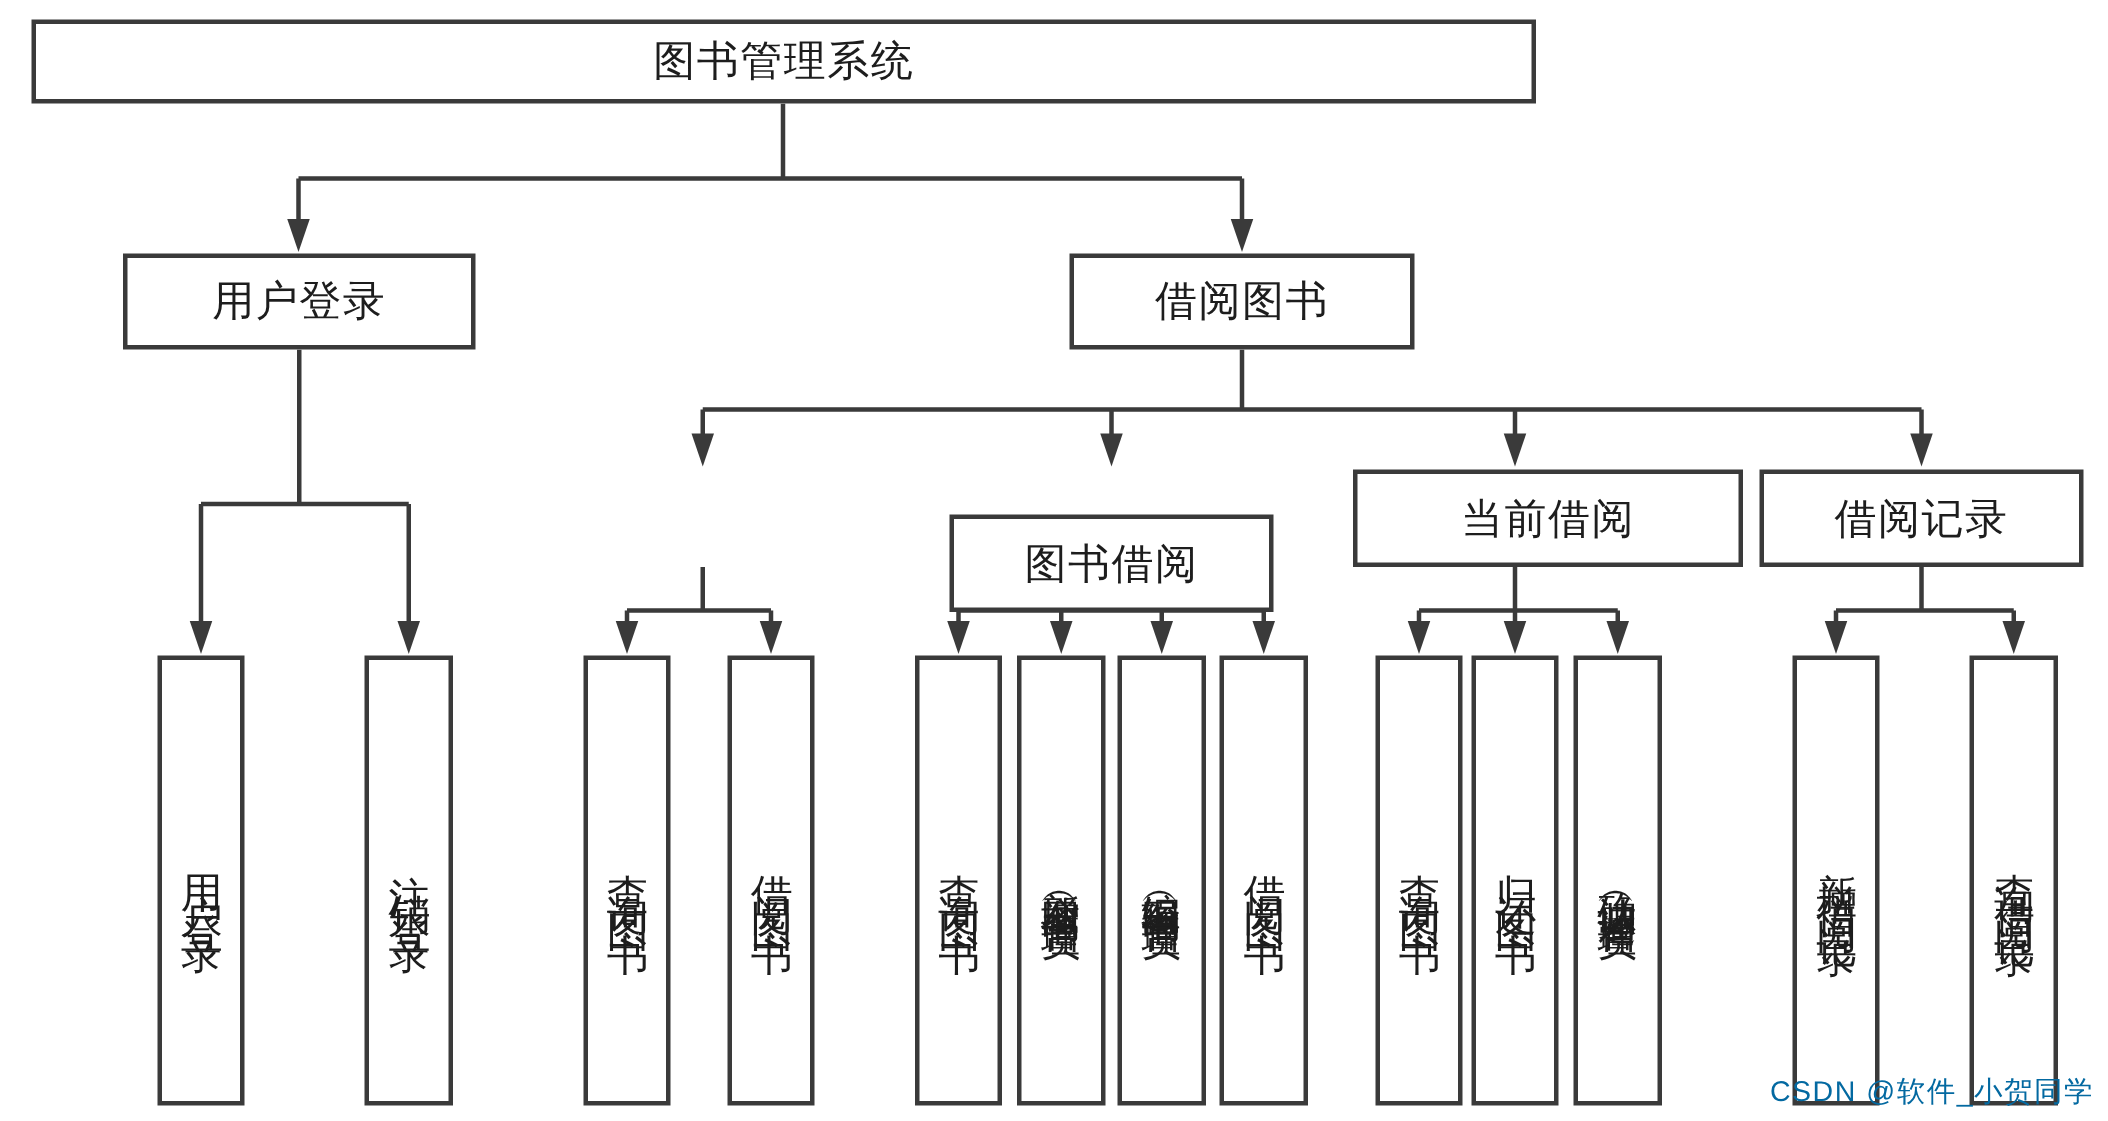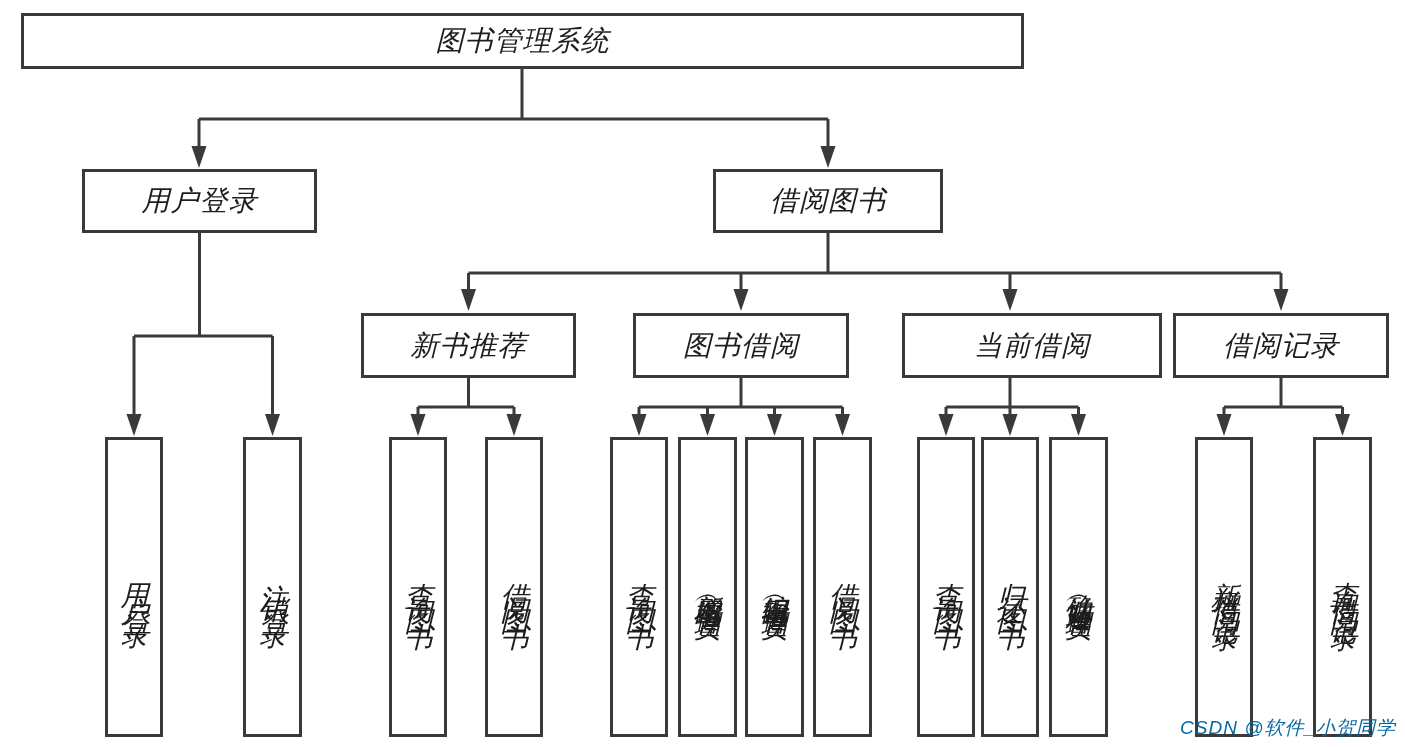--- a/index.html
+++ b/index.html
@@ -3,21 +3,20 @@
 <meta charset="utf-8">
 <style>
   html, body { margin: 0; padding: 0; background: #ffffff; }
   #stage {
     position: relative;
     width: 1405px;
     height: 747px;
     background: #ffffff;
     font-family: "Liberation Sans", sans-serif;
     overflow: hidden;
-    font-style: italic;
   }
   #wires {
     position: absolute;
     left: 0; top: 0;
     width: 1405px; height: 747px;
     z-index: 1;
   }
   .node {
     position: absolute;
     box-sizing: border-box;
@@ -28,21 +27,21 @@
     align-items: center;
     justify-content: center;
     z-index: 2;
   }
   .hbox { font-size: 28px; letter-spacing: 1px; white-space: nowrap; }
   .root { left: 21px;  top: 13px;  width: 1003px; height: 56px; }
   .n-user   { left: 82px;  top: 169px; width: 235px; height: 64px; }
   .n-mgmt   { left: 713px; top: 169px; width: 230px; height: 64px; }
   .l3 { top: 313px; height: 65px; }
   .n-newrec { left: 361px;  width: 215px; }
-  .n-borrow { left: 633px;  width: 216px; }
+  .n-borrow { left: 633px;  width: 216px; margin-top: 30px; }
   .n-cur    { left: 902px;  width: 260px; }
   .n-rec    { left: 1173px; width: 216px; }
   .vbox { top: 437px; height: 300px; }
   .vbox span {
     writing-mode: vertical-rl;
     text-orientation: mixed;
     white-space: nowrap;
     line-height: 1;
   }
   .len4 span { font-size: 28px; letter-spacing: 13px; }
@@ -119,23 +118,20 @@
     <span>图书管理系统</span>
   </div>
 
   <div class="node hbox n-user">
     <span>用户登录</span>
   </div>
   <div class="node hbox n-mgmt">
     <span>借阅图书</span>
   </div>
 
-  <div class="node hbox l3 n-newrec">
-    <span>新书推荐</span>
-  </div>
   <div class="node hbox l3 n-borrow">
     <span>图书借阅</span>
   </div>
   <div class="node hbox l3 n-cur">
     <span>当前借阅</span>
   </div>
   <div class="node hbox l3 n-rec">
     <span>借阅记录</span>
   </div>
 

